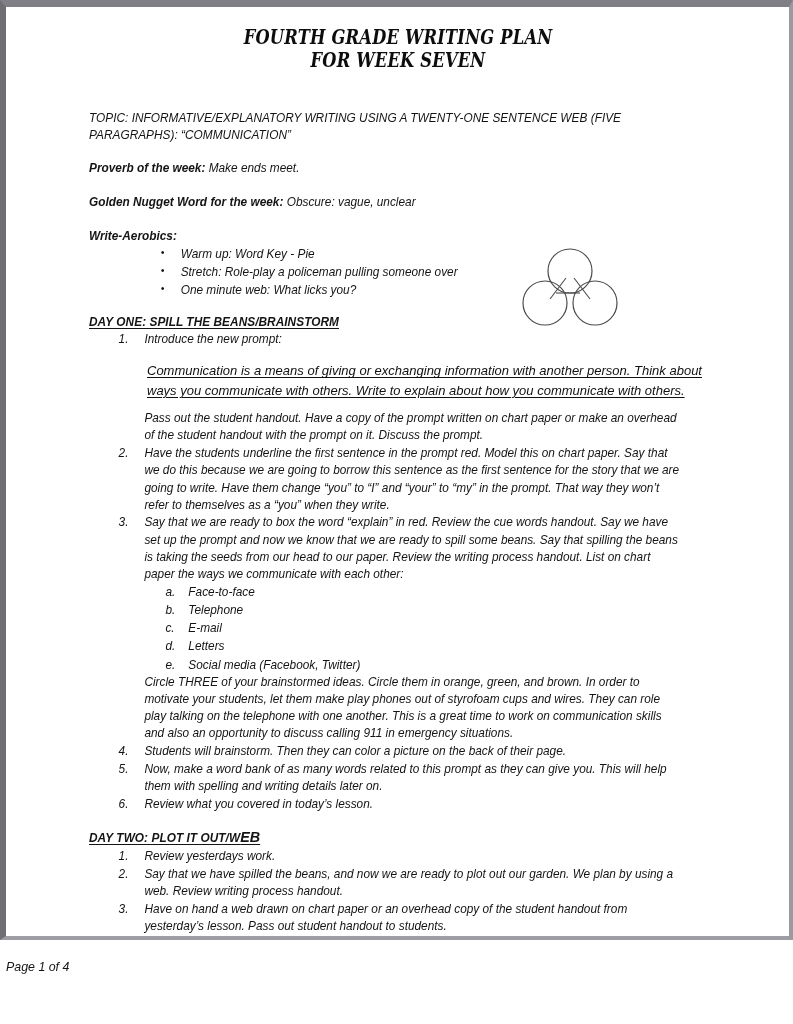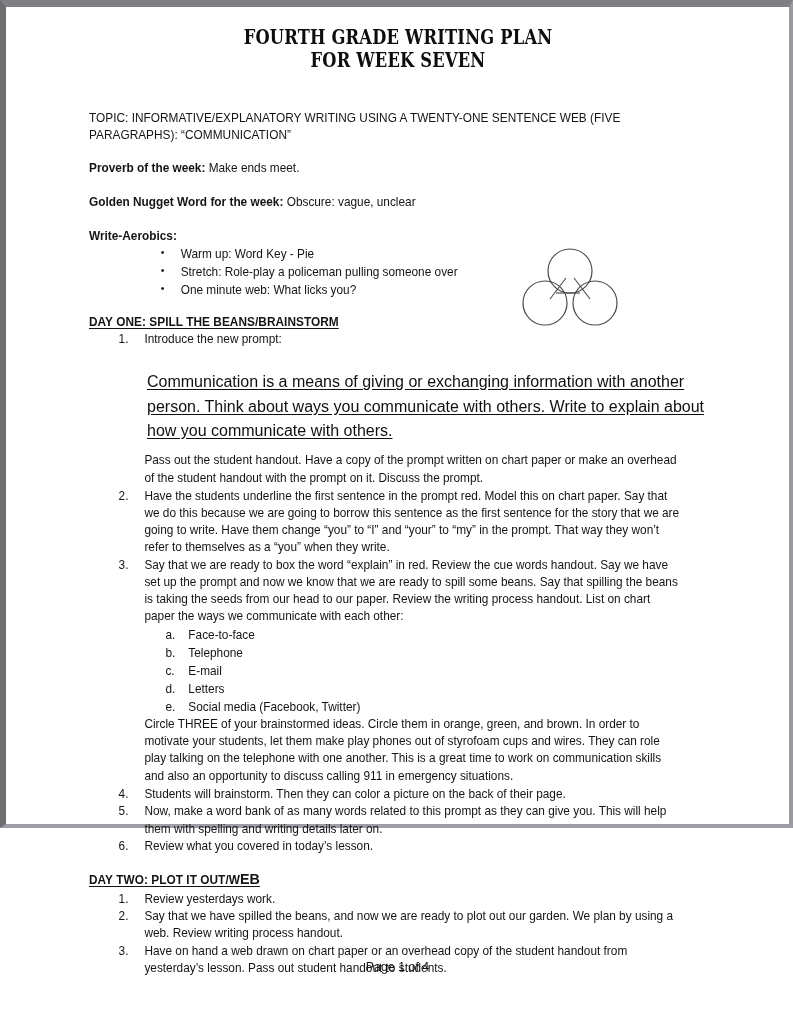--- a/index.html
+++ b/index.html
@@ -12,27 +12,28 @@
     width: 793px;
     height: 1024px;
     overflow: hidden;
     font-family: "Liberation Sans", sans-serif;
   }
 
   
   #page-frame {
     position: relative;
     width: 793px;
-    height: 828px;
+    height: 940px;
     box-sizing: border-box;
     background: #be185d;
     border-top: 7px solid #807f85;
     border-left: 6px solid #6f6e73;
     border-right: 4px solid #9b9aa0;
     border-bottom: 4px solid #9e9da3;
+    font-style: italic;
   }
   #inner-edge {
     position: absolute;
     top: 0; right: 0; bottom: 0; left: 0;
     box-sizing: border-box;
     border-right: 2px solid #c9c8cc;
     border-bottom: 2px solid #cccbcf;
     pointer-events: none;
   }
 
@@ -177,23 +178,23 @@
   
   .cont-para {
     font-size: 12.4px;
     line-height: 1.385;
     margin: 0;
   }
   .cont-para.indent-1 { padding-left: 58px; }
 
   
   .prompt-block {
-    margin: 22px 0 0 0;
+    margin: 13px 0 0 0;
     padding-left: 58px;
-    font-size: 16px;
+    font-size: 13px;
     line-height: 1.52;
     text-decoration: underline;
     text-underline-offset: 2px;
     color: #101010;
   }
 
   
   #circle-web {
     position: absolute;
     left: 512px;
@@ -201,21 +202,21 @@
     width: 104px;
     height: 88px;
   }
 
   
   .page-footer {
     position: absolute;
     left: 0;
     right: 0;
     top: 953px;
-    text-align: center;
+    text-align: left;
     font-size: 12.4px;
     color: #151515;
   }
 
   .spacer-sm { height: 9px; }
 </style>
 </head>
 <body>
 
 <div id="page-frame">

